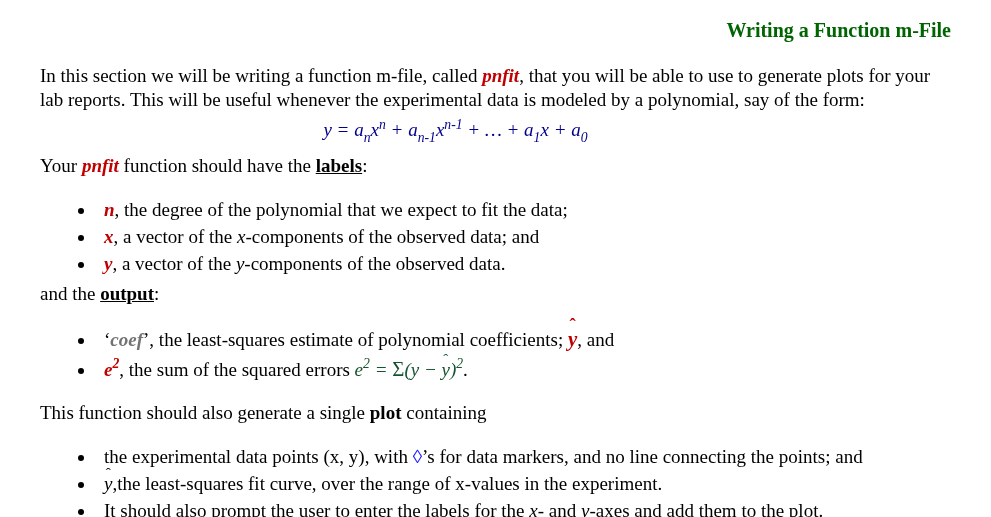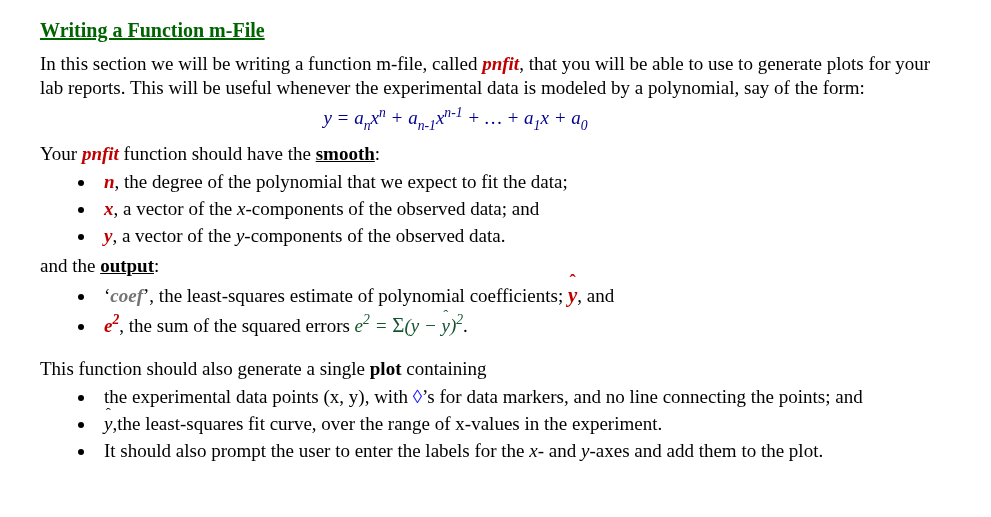--- a/index.html
+++ b/index.html
@@ -12,39 +12,39 @@
     font-size: 19px;
     color: #000000;
     width: 991px;
     height: 517px;
     box-sizing: border-box;
     padding: 18px 40px 0 40px;
     line-height: 1.28;
   }
   .title {
     font-weight: bold;
-    text-decoration: underline;
     color: #006400;
     font-size: 20px;
-    margin-bottom: 8px;
+    margin-bottom: 20px;
+    text-align: right;
   }
   .para {
     margin-bottom: 2px;
   }
   .equation {
     text-align: center;
     font-style: italic;
     color: #00008B;
     margin: 4px 0 8px -80px;
     font-size: 19px;
   }
   .sub { font-size: 0.72em; font-style: italic; vertical-align: sub; position: relative; top: 0.05em;}
   .sup { font-size: 0.72em; font-style: italic; vertical-align: super; position: relative; top: -0.05em;}
   ul.bullets {
-    margin: 4px 0 6px 0;
+    margin: 20px 0 6px 0;
     padding-left: 56px;
   }
   ul.bullets li {
     margin: 0 0 2.5px 0;
     padding-left: 8px;
   }
   .ital-red { font-style: italic; font-weight: bold; color: #c00000; }
   .ital-red-plain { font-style: italic; font-weight: bold; color: #c00000; }
   .ital-darkred { font-style: italic; font-weight: bold; color: #737373; }
   .underline-bold { font-weight: bold; text-decoration: underline; }
@@ -73,21 +73,21 @@
 
 <div class="para">
   <span>In this section we will be writing a function m-file, called </span><span class="ital-red">pnfit</span><span>, that you will be able to use to generate plots for your lab reports. This will be useful whenever the experimental data is modeled by a polynomial, say of the form:</span>
 </div>
 
 <div class="equation">
   <span>y</span><span> = </span><span>a</span><span class="sub">n</span><span>x</span><span class="sup">n</span><span> + </span><span>a</span><span class="sub">n-1</span><span>x</span><span class="sup">n-1</span><span> + </span><span> … </span><span> + </span><span>a</span><span class="sub">1</span><span>x</span><span> + </span><span>a</span><span class="sub">0</span>
 </div>
 
 <div class="para">
-  <span>Your </span><span class="ital-red">pnfit</span><span> function should have the </span><span class="underline-bold">smooth</span><span>:</span>
+  <span>Your </span><span class="ital-red">pnfit</span><span> function should have the </span><span class="underline-bold">labels</span><span>:</span>
 </div>
 
 <ul class="bullets">
   <li>
     <span class="ital-red-plain">n</span><span>, the degree of the polynomial that we expect to fit the data;</span>
   </li>
   <li>
     <span class="ital-red-plain">x</span><span>, a vector of the </span><span class="mi">x</span><span>-components of the observed data; and</span>
   </li>
   <li>

